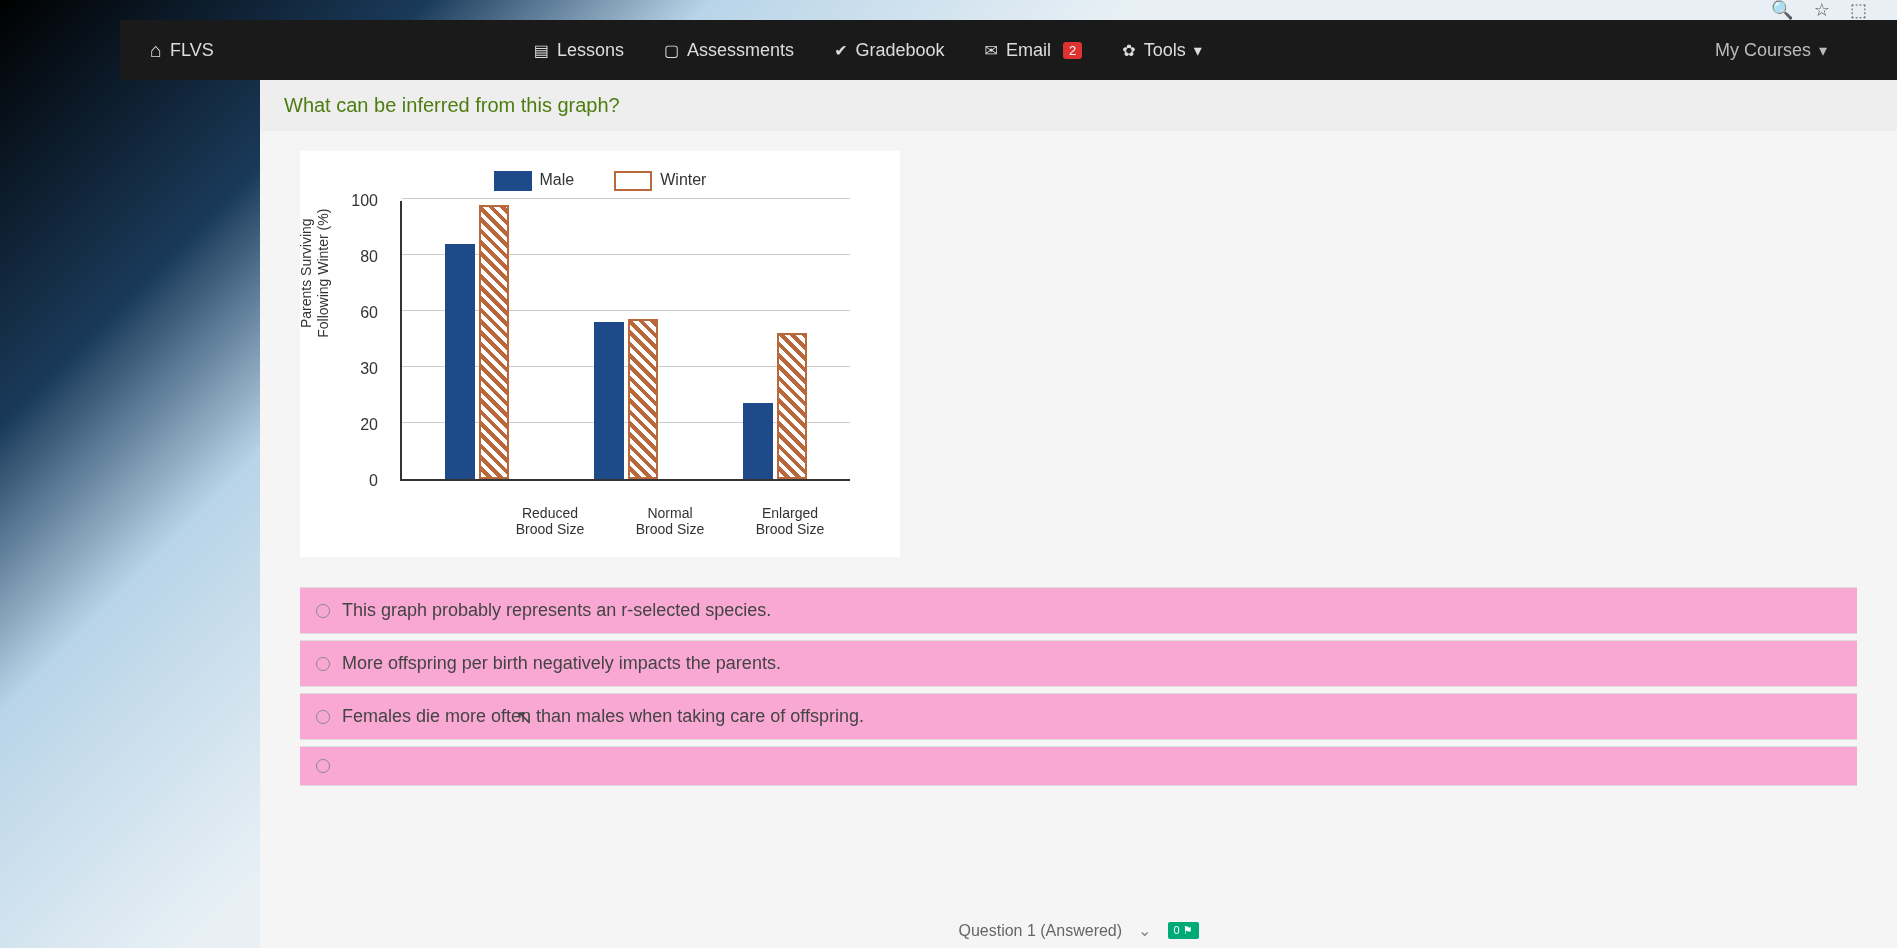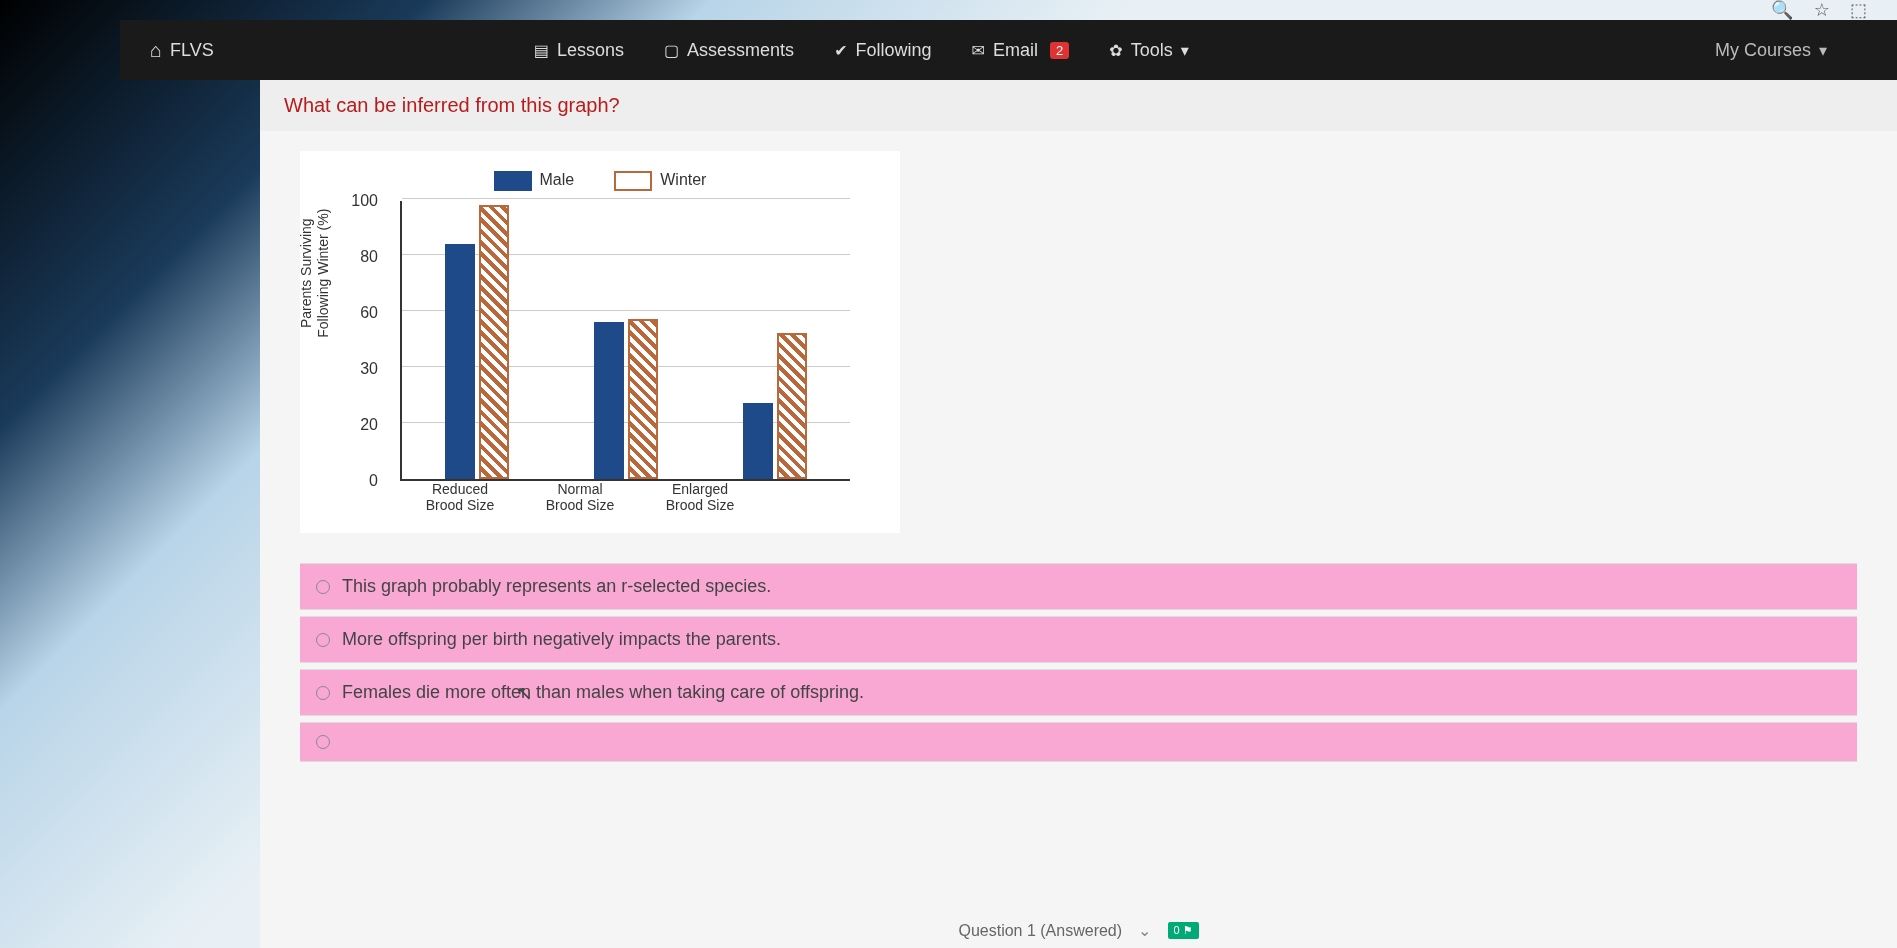--- a/index.html
+++ b/index.html
@@ -8,39 +8,39 @@
 .browser-top span{font-size:18px}
 .nav{position:absolute;top:20px;left:120px;right:0;height:60px;background:#1a1a1a;display:flex;align-items:center;padding:0 30px;color:#ddd;font-size:18px}
 .nav .brand{display:flex;align-items:center;gap:8px;margin-right:320px}
 .nav .brand .home-ic{font-size:20px}
 .nav .navitem{display:flex;align-items:center;gap:8px;margin-right:40px;cursor:pointer}
 .nav .navitem .ic{font-size:16px}
 .nav .badge{background:#d33;color:#fff;font-size:13px;padding:1px 6px;border-radius:3px;margin-left:4px}
 .nav .spacer{flex:1}
 .nav .right{margin-left:auto;color:#bbb}
 .content{position:absolute;top:80px;left:260px;right:0;bottom:0;background:#f5f5f5}
-.question{padding:14px 24px;font-size:20px;color:#b91c1c;background:#eee}
+.question{padding:14px 24px;font-size:20px;color:#4d7c0f;background:#eee}
 .chart-wrap{margin:20px 40px;width:600px;background:#fff;padding:20px}
 .legend{display:flex;justify-content:center;gap:40px;margin-bottom:10px;font-size:16px;color:#333}
 .legend .ch{display:flex;align-items:flex-start;gap:8px}
 .swatch{width:38px;height:20px;display:inline-block}
 .sw-male{background:#1e4a8a}
 .sw-female{background:#fff;border:2px solid #b8683a}
 .chart{position:relative;height:280px;margin-left:80px;display:flex;align-items:flex-end}
 .yaxis{position:absolute;left:-50px;top:-50px;height:280px;width:40px}
 .ytick{position:absolute;right:12px;font-size:16px;color:#333;transform:translateY(50%)}
 .ylabel{position:absolute;left:-85px;top:50%;transform:rotate(-90deg) translateX(20px);transform-origin:left center;white-space:nowrap;font-size:14px;color:#333;text-align:center;line-height:1.2}
 .plot{position:relative;width:450px;height:280px;border-left:2px solid #333;border-bottom:2px solid #333}
 .grid{position:absolute;left:0;width:100%;height:0;border-top:1px solid #ccc}
 .groups{position:absolute;bottom:0;left:0;width:100%;height:100%;display:flex;justify-content:space-around;align-items:flex-end}
 .grp{display:flex;gap:4px;align-items:flex-end}
 .bar{width:30px}
 .b-male{background:#1e4a8a}
 .b-female{background:repeating-linear-gradient(45deg,#fff,#fff 4px,#b8683a 4px,#b8683a 8px);border:2px solid #b8683a}
-.xlabels{display:flex;justify-content:flex-start;margin-left:80px;width:450px;margin-top:0}
+.xlabels{display:flex;justify-content:flex-end;margin-left:80px;width:450px;margin-top:24px}
 .xl{font-size:14px;color:#333;text-align:center;width:120px}
 .options{margin:30px 40px 0 40px}
 .opt{display:flex;align-items:center;gap:12px;padding:12px 16px;font-size:18px;color:#444;border-bottom:1px solid #ddd;border-top:1px solid #ddd;margin-bottom:6px;background:#f9a8d4;cursor:pointer}
 .radio{width:14px;height:14px;border:1.5px solid #888;border-radius:50%;flex-shrink:0}
 .footer{position:absolute;bottom:0;left:40px;right:40px;padding:8px 0;display:flex;justify-content:center;align-items:center;gap:16px;font-size:16px;color:#666}
 .footer .flag{background:#0a7;color:#fff;font-size:11px;padding:2px 6px;border-radius:2px}
 .footer .chev{color:#888;cursor:pointer}
 .cursor{position:absolute;font-size:20px}
 </style>
 </head>
@@ -60,21 +60,21 @@
   <div class="navitem">
     <span class="ic">▤</span>
     <span>Lessons</span>
   </div>
   <div class="navitem">
     <span class="ic">▢</span>
     <span>Assessments</span>
   </div>
   <div class="navitem">
     <span class="ic">✔</span>
-    <span>Following</span>
+    <span>Gradebook</span>
   </div>
   <div class="navitem">
     <span class="ic">✉</span>
     <span>Email</span>
     <span class="badge">2</span>
   </div>
   <div class="navitem">
     <span class="ic">✿</span>
     <span>Tools</span>
     <span class="ic">▾</span>

